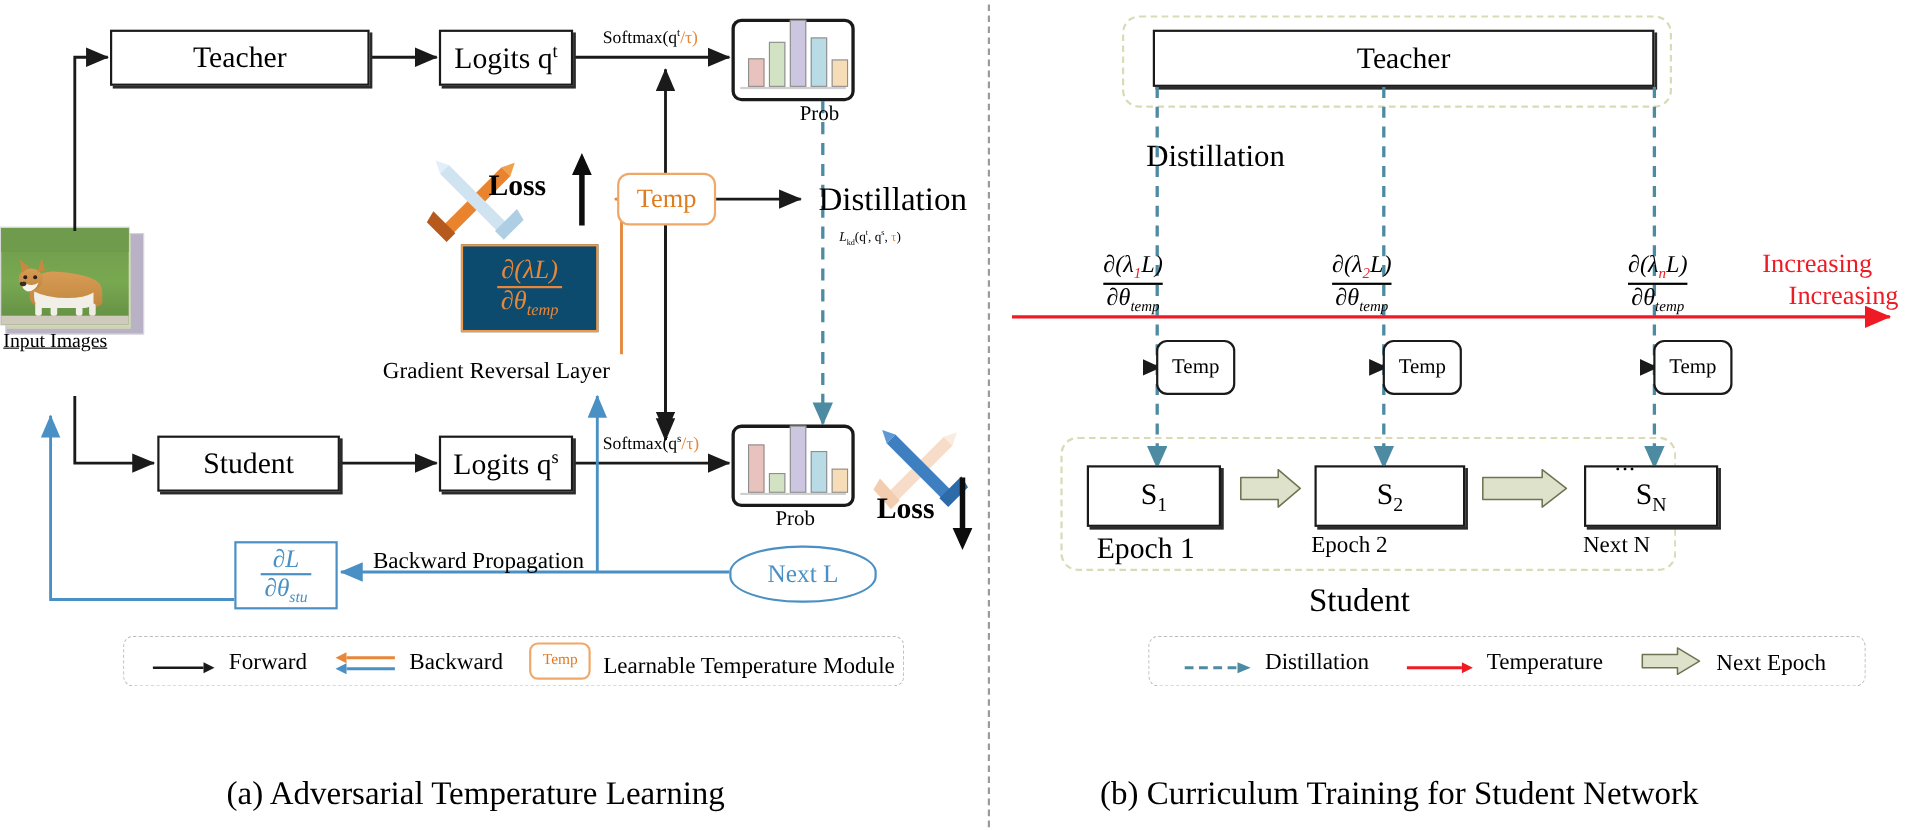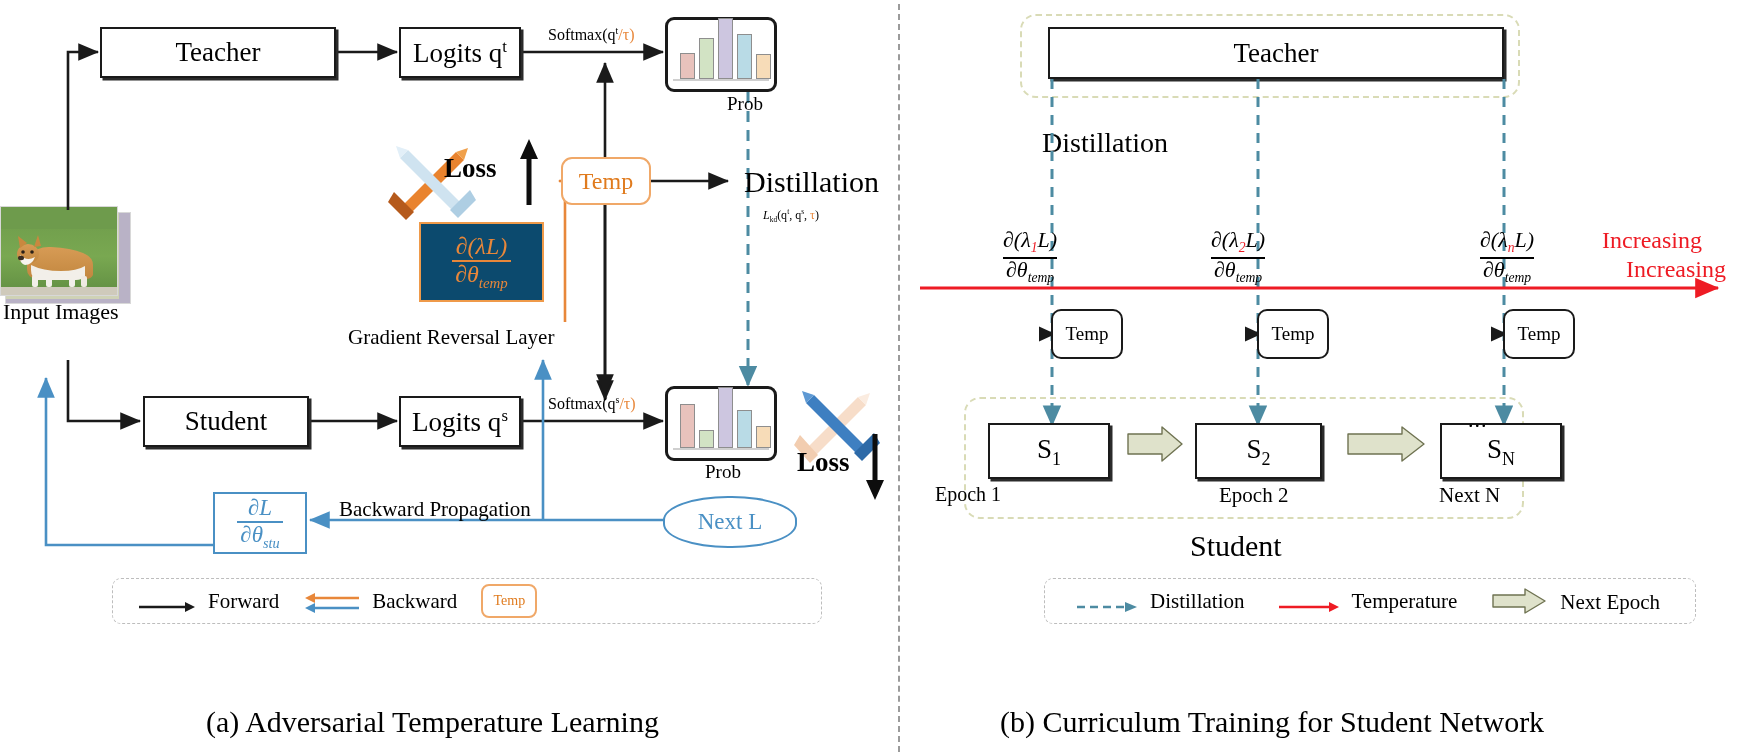--- a/index.html
+++ b/index.html
@@ -84,21 +84,21 @@
     <circle cx="22" cy="45" r="1.8" fill="#2b2119"></circle>
     <circle cx="31" cy="45" r="1.8" fill="#2b2119"></circle>
     <ellipse cx="20" cy="51" rx="3" ry="2.2" fill="#3a2d22"></ellipse>
 
     <rect x="31" y="68" width="6" height="12" rx="2" fill="#f2efe9"></rect>
     <rect x="45" y="69" width="6" height="11" rx="2" fill="#f2efe9"></rect>
     <rect x="68" y="68" width="6" height="12" rx="2" fill="#f2efe9"></rect>
     <rect x="80" y="69" width="6" height="11" rx="2" fill="#efeae2"></rect>
   </svg>
 </div>
-<div class="lbl" style="left:3px;top:300px;font-size:22px;">Input Images</div>
+<div class="lbl" style="left:3px;top:300px;font-size:18px;text-decoration:underline;">Input Images</div>
 
 <svg class="abs" style="left:0;top:0;width:900px;height:755px;">
   <defs>
     <marker id="ar-black" markerWidth="9" markerHeight="9" refX="7.6" refY="3.4" orient="auto">
       <path d="M0,0 L8,3.4 L0,6.8 z" fill="#1a1a1a"></path>
     </marker>
     <marker id="ar-orange" markerWidth="9" markerHeight="9" refX="7.6" refY="3.4" orient="auto">
       <path d="M0,0 L8,3.4 L0,6.8 z" fill="#e8873a"></path>
     </marker>
     <marker id="ar-blue" markerWidth="9" markerHeight="9" refX="7.6" refY="3.4" orient="auto">
@@ -265,20 +265,21 @@
       <path d="M56,16 L12,16" stroke="#4a90c4" stroke-width="2.6"></path>
       <path d="M12,11 L2,16 L12,21 z" fill="#4a90c4"></path>
     </svg>
     <span class="txt">Backward</span>
   </div>
   <div class="legitem">
     <span style="display:inline-flex;align-items:center;justify-content:center;width:52px;height:30px;
                  border:2px solid #f0a868;border-radius:8px;color:#e07b1e;font-size:14px;">
       <span>Temp</span>
     </span>
+    <span class="txt">Learnable Temperature Module</span>
   </div>
 </div>
 
 <div class="caption" style="left:206px;top:705px;">(a) Adversarial Temperature Learning</div>
 
 <div class="abs" id="divider"></div>
 
 <div class="olivegrp" style="left:1020px;top:14px;width:500px;height:84px;"></div>
 <div class="boxk" style="left:1048px;top:27px;width:456px;height:52px;">
   <span>Teacher</span>
@@ -367,35 +368,35 @@
 <div class="abs" style="left:1503px;top:309px;width:72px;height:50px;border:2.4px solid #1a1a1a;border-radius:10px;
             background:#fff;box-sizing:border-box;display:flex;align-items:center;justify-content:center;font-size:19px;">
   <span>Temp</span>
 </div>
 
 <div class="boxk" style="left:988px;top:423px;width:122px;height:56px;">
   <span style="font-size:29px;">
     <span>S</span><sub class="sub">1</sub>
   </span>
 </div>
-<div class="boxk" style="left:1195px;top:423px;width:127px;height:56px;justify-content:center;">
+<div class="boxk" style="left:1195px;top:423px;width:137px;height:56px;justify-content:center;">
   <span style="font-size:29px;">
     <span>S</span><sub class="sub">2</sub>
   </span>
 </div>
 <div class="boxk" style="left:1440px;top:423px;width:122px;height:56px;">
   <span style="font-size:29px;">
     <span>S</span><sub class="sub">N</sub>
   </span>
 </div>
 
 <div class="lbl" style="left:1468px;top:408px;font-size:22px;letter-spacing:1px;">...</div>
 
-<div class="lbl" style="left:935px;top:484px;font-size:20px;">Epoch 1</div>
-<div class="lbl" style="left:1192px;top:484px;font-size:21px;margin-left:27px;">Epoch 2</div>
+<div class="lbl" style="left:997px;top:484px;font-size:27px;">Epoch 1</div>
+<div class="lbl" style="left:1192px;top:484px;font-size:21px;">Epoch 2</div>
 <div class="lbl" style="left:1439px;top:484px;font-size:21px;">Next N</div>
 
 <div class="legendbox" style="left:1044px;top:578px;width:652px;height:46px;padding-left:32px;gap:34px;">
   <div class="legitem">
     <svg width="62" height="14">
       <path d="M0,7 L48,7" stroke="#4d8ba2" stroke-width="2.6" stroke-dasharray="8,5"></path>
       <path d="M48,2 L60,7 L48,12 z" fill="#4d8ba2"></path>
     </svg>
     <span class="txt">Distillation</span>
   </div>

